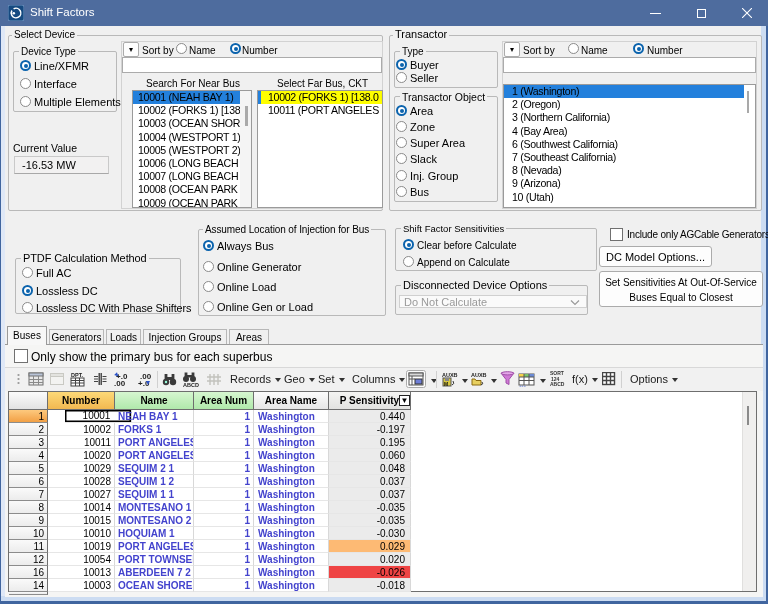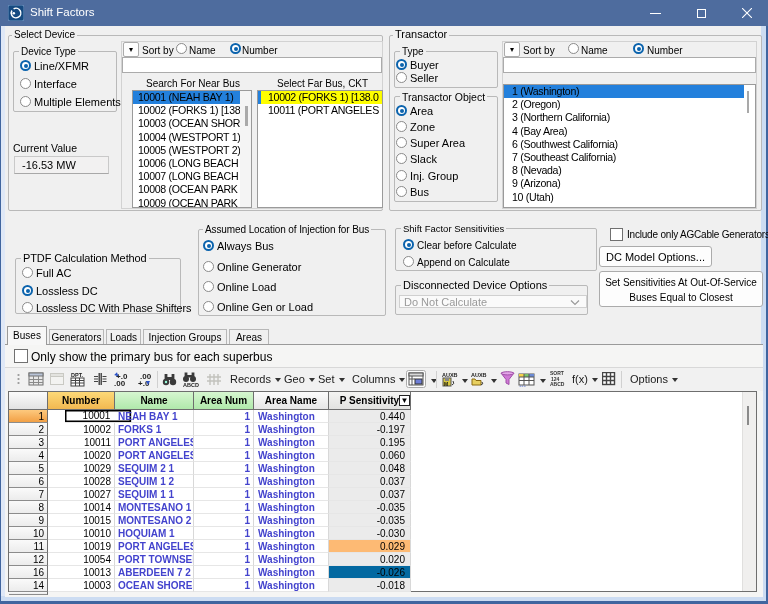--- a/index.html
+++ b/index.html
@@ -394,21 +394,21 @@
       <div class="cell" style="left:39px;top:161px;width:67px;height:13px;border-right:1px solid #d8d8d8;border-bottom:1px solid #e6e6e6;text-align:right;padding:1px 3px 0 0">10054</div>
       <div class="cell blue" style="left:106px;top:161px;width:79px;height:13px;border-right:1px solid #d8d8d8;border-bottom:1px solid #e6e6e6;padding:1px 0 0 3px">PORT TOWNSEN</div>
       <div class="cell blue" style="left:185px;top:161px;width:60px;height:13px;border-right:1px solid #d8d8d8;border-bottom:1px solid #e6e6e6;text-align:right;padding:1px 3px 0 0">1</div>
       <div class="cell blue" style="left:245px;top:161px;width:75px;height:13px;border-right:1px solid #d8d8d8;border-bottom:1px solid #e6e6e6;padding:1px 0 0 4px">Washington</div>
       <div class="cell" style="left:320px;top:161px;width:82px;height:13px;background:#ebebeb;border-right:1px solid #d8d8d8;border-bottom:1px solid #e6e6e6;text-align:right;padding:1px 5px 0 0">0.020</div>
       <div class="cell" style="left:0;top:174px;width:39px;height:13px;background:linear-gradient(180deg,#fafafa,#ececec);border-right:1px solid #6e6e6e;border-bottom:1px solid #8c8c8c;text-align:right;padding:1px 3px 0 0">16</div>
       <div class="cell" style="left:39px;top:174px;width:67px;height:13px;border-right:1px solid #d8d8d8;border-bottom:1px solid #e6e6e6;text-align:right;padding:1px 3px 0 0">10013</div>
       <div class="cell blue" style="left:106px;top:174px;width:79px;height:13px;border-right:1px solid #d8d8d8;border-bottom:1px solid #e6e6e6;padding:1px 0 0 3px">ABERDEEN 7 2</div>
       <div class="cell blue" style="left:185px;top:174px;width:60px;height:13px;border-right:1px solid #d8d8d8;border-bottom:1px solid #e6e6e6;text-align:right;padding:1px 3px 0 0">1</div>
       <div class="cell blue" style="left:245px;top:174px;width:75px;height:13px;border-right:1px solid #d8d8d8;border-bottom:1px solid #e6e6e6;padding:1px 0 0 4px">Washington</div>
-      <div class="cell" style="left:320px;top:174px;width:82px;height:13px;background:#0369a1;border-right:1px solid #d8d8d8;border-bottom:1px solid #e6e6e6;text-align:right;padding:1px 5px 0 0">-0.026</div>
+      <div class="cell" style="left:320px;top:174px;width:82px;height:13px;background:#ef4444;border-right:1px solid #d8d8d8;border-bottom:1px solid #e6e6e6;text-align:right;padding:1px 5px 0 0">-0.026</div>
       <div class="cell" style="left:0;top:187px;width:39px;height:13px;background:linear-gradient(180deg,#fafafa,#ececec);border-right:1px solid #6e6e6e;border-bottom:1px solid #8c8c8c;text-align:right;padding:1px 3px 0 0">14</div>
       <div class="cell" style="left:39px;top:187px;width:67px;height:13px;border-right:1px solid #d8d8d8;border-bottom:1px solid #e6e6e6;text-align:right;padding:1px 3px 0 0">10003</div>
       <div class="cell blue" style="left:106px;top:187px;width:79px;height:13px;border-right:1px solid #d8d8d8;border-bottom:1px solid #e6e6e6;padding:1px 0 0 3px">OCEAN SHORES</div>
       <div class="cell blue" style="left:185px;top:187px;width:60px;height:13px;border-right:1px solid #d8d8d8;border-bottom:1px solid #e6e6e6;text-align:right;padding:1px 3px 0 0">1</div>
       <div class="cell blue" style="left:245px;top:187px;width:75px;height:13px;border-right:1px solid #d8d8d8;border-bottom:1px solid #e6e6e6;padding:1px 0 0 4px">Washington</div>
       <div class="cell" style="left:320px;top:187px;width:82px;height:13px;background:#ebebeb;border-right:1px solid #d8d8d8;border-bottom:1px solid #e6e6e6;text-align:right;padding:1px 5px 0 0">-0.018</div>
       <div class="abs" style="left:0;top:200px;width:39px;height:3px;background:linear-gradient(180deg,#fafafa,#ececec);border-right:1px solid #6e6e6e;border-bottom:1px solid #8c8c8c"></div>
       <div class="abs" style="left:733px;top:0;width:14px;height:199px;background:#f0efee;border-left:1px solid #e0dfde"></div>
       <div class="abs" style="left:738px;top:14px;width:2px;height:19px;background:#8a8a8a"></div>
     </div>

